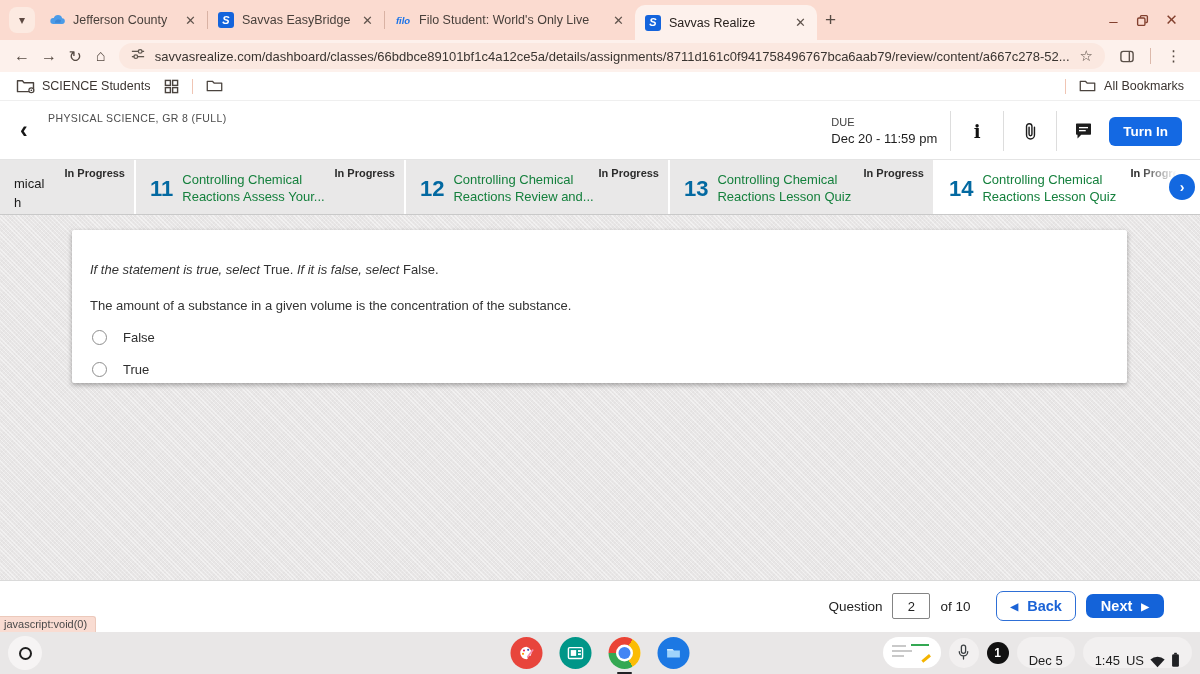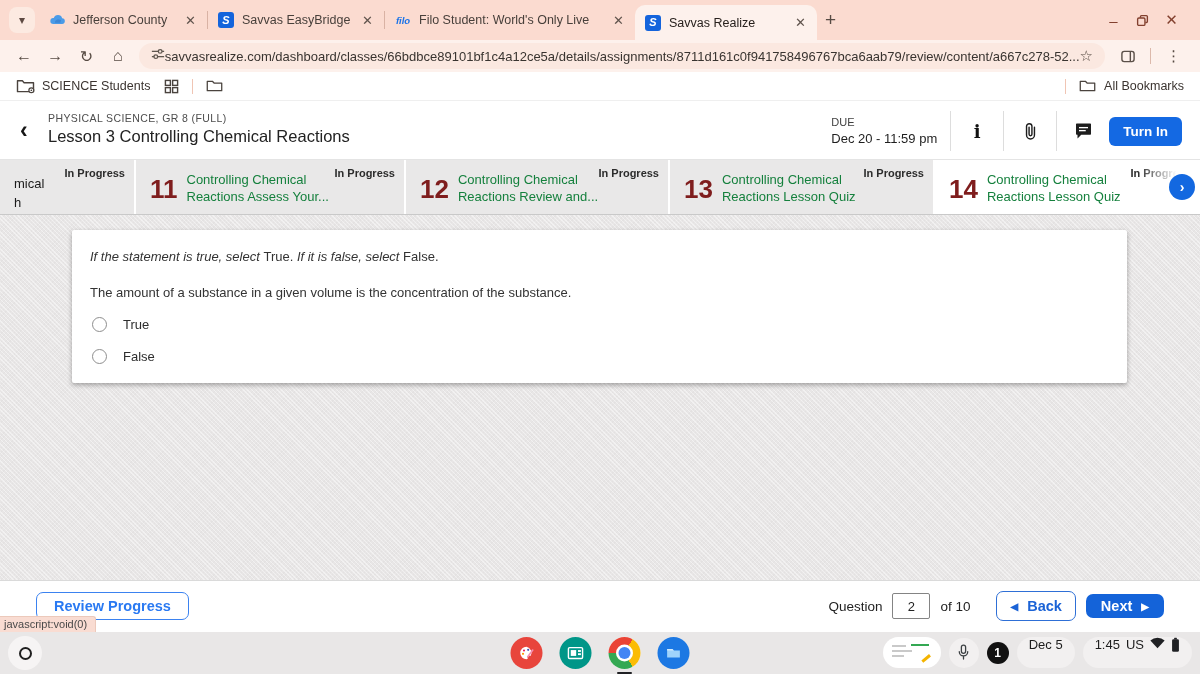--- a/index.html
+++ b/index.html
@@ -17,21 +17,21 @@
   .favicon { width:16px; height:16px; flex:0 0 auto; display:flex; align-items:center; justify-content:center; }
   .fav-savvas { background:#1464dc; border-radius:3px; color:#fff; font-weight:bold; font-style:italic; font-size:11px; line-height:1; }
   .fav-filo { color:#1a73e8; font-weight:bold; font-size:9.5px; font-style:italic; }
   .newtab-btn { align-self:center; border:none; background:none; font-size:19px; color:#574b44; margin-left:8px; cursor:pointer; }
   .win-controls { margin-left:auto; align-self:stretch; display:flex; align-items:center; padding-right:14px; }
   .win-btn { width:29px; height:100%; border:none; background:none; display:flex; align-items:center; justify-content:center; color:#82402e; font-size:15px; cursor:pointer; }
 
   
   .toolbar { position:absolute; top:40px; left:0; right:0; height:32px; background:#fdf1ec; display:flex; align-items:center; padding:0 14px; }
   .nav-ic { width:25px; height:25px; border:none; background:none; font-size:16px; color:#564a42; display:flex; align-items:center; justify-content:center; margin-right:11px; cursor:pointer; }
-  .omnibox { flex:1; height:26px; background:#fbe8e0; border-radius:13px; display:flex; align-items:center; padding:0 12px; margin-right:10px; cursor:text; }
+  .omnibox { flex:1; height:26px; background:#fbe8e0; border-radius:13px; display:flex; align-items:center; padding:0 12px; gap:10px; margin-right:10px; cursor:text; }
   .url-text { font-size:13px; color:#393430; white-space:nowrap; overflow:hidden; flex:1; }
   .star { margin-left:auto; font-size:15px; color:#564a42; }
   .tool-right { display:flex; align-items:center; gap:10px; }
   .vline-sm { width:1px; height:16px; background:#dcb9ab; }
   .kebab { font-size:15px; color:#564a42; letter-spacing:0; }
 
   
   .bookmarks { position:absolute; top:72px; left:0; right:0; height:29px; background:#fff; display:flex; align-items:center; padding:0 16px; font-size:12.5px; color:#3b3430; border-bottom:1px solid #efefef; }
   .bm-item { display:flex; align-items:center; gap:7px; cursor:pointer; }
   .bm-sep { width:1px; height:15px; background:#f0c5b4; margin:0 13px; }
@@ -47,32 +47,32 @@
   .due-value { font-size:13px; color:#1e1e1e; margin-top:3px; }
   .hdr-vdiv { width:1px; height:40px; background:#ddd; }
   .hdr-ic { width:26px; display:flex; align-items:center; justify-content:center; background:none; border:none; cursor:pointer; }
   .info-i { font-family:"DejaVu Serif", serif; font-weight:bold; font-size:18px; color:#111; }
   .turn-in-btn { background:#1469e3; color:#fff; border:none; border-radius:6px; font-size:13.5px; font-weight:600; padding:7px 14px; cursor:pointer; }
 
   
   .lesson-nav { position:absolute; top:160px; left:0; right:0; height:55px; background:#fff; border-bottom:1px solid #c9c9c9; display:flex; gap:2px; }
   .nav-item { position:relative; background:#e9e8e8; height:54px; display:flex; align-items:center; padding:4px 10px 0 14px; gap:9px; cursor:pointer; }
   .nav-item.active { background:#fff; }
-  .nav-num { font-size:26px; font-weight:600; color:#7f1d1d; }
+  .nav-num { font-size:22px; font-weight:600; color:#0369a1; }
   .nav-title { font-size:13px; line-height:1.3; color:#15803d; width:152px; }
   .nav-status { position:absolute; top:7px; right:9px; font-size:11px; font-weight:bold; color:#2c2c2c; }
   .nav-frag { font-size:13px; line-height:1.45; color:#1b1b1b; margin-top:10px; }
   .nav-fade { position:absolute; top:0; right:0; width:62px; height:100%; background:linear-gradient(to right, rgba(255,255,255,0), #ffffff 62%); }
   .nav-arrow { position:absolute; right:5px; top:50%; transform:translateY(-50%); width:26px; height:26px; border-radius:50%; background:#1368e0; color:#fff; border:none; font-size:14px; font-weight:bold; display:flex; align-items:center; justify-content:center; cursor:pointer; z-index:3; }
 
   
   .content { position:absolute; top:215px; left:0; right:0; height:365px; background-color:#e8e6e6;
     background-image:repeating-linear-gradient(45deg, rgba(255,255,255,.45) 0 1px, transparent 1px 3px),
                      repeating-linear-gradient(135deg, rgba(0,0,0,.02) 0 1px, transparent 1px 3px); }
-  .q-card { position:absolute; left:72px; top:15px; width:1055px; height:153px; background:#fff; border-radius:2px; box-shadow:0 2px 5px rgba(0,0,0,.32); padding:19px 18px; }
+  .q-card { position:absolute; left:72px; top:15px; width:1055px; height:153px; background:#fff; border-radius:2px; box-shadow:0 2px 5px rgba(0,0,0,.32); padding:32px 18px; }
   .instruction { font-size:13px; font-style:italic; color:#333; }
   .instruction .plain { font-style:normal; }
   .statement { margin-top:21px; font-size:13px; color:#333; }
   .option-row { margin-top:17px; display:flex; align-items:center; gap:16px; padding-left:2px; cursor:pointer; }
   .radio { width:15px; height:15px; border:1.5px solid #8e8e8e; border-radius:50%; background:#fff; flex:0 0 auto; }
   .option-label { font-size:13px; color:#2e2e2e; }
 
   
   .footer-bar { position:absolute; top:580px; left:0; right:0; height:52px; background:#fff; border-top:1px solid #dadada; }
   .review-btn { position:absolute; left:36px; top:11px; height:28px; padding:0 17px; background:#fff; border:1px solid #3b82f0; border-radius:7px; color:#2979f2; font-size:14.5px; font-weight:600; cursor:pointer; }
@@ -97,21 +97,21 @@
   .chrome-white { position:absolute; left:50%; top:50%; transform:translate(-50%,-50%); width:17px; height:17px; background:#fff; border-radius:50%; }
   .chrome-blue { position:absolute; left:50%; top:50%; transform:translate(-50%,-50%); width:12px; height:12px; background:#4285f4; border-radius:50%; }
   .run-dash { position:absolute; left:50%; transform:translateX(-50%); bottom:-5px; width:15px; height:2.5px; background:#202124; border-radius:2px; }
   .tray { position:absolute; right:8px; top:5px; display:flex; align-items:center; gap:8px; }
   .pv-pill { position:relative; width:58px; height:31px; border-radius:16px; background:#fff; overflow:hidden; border:none; cursor:pointer; }
   .pv-line { position:absolute; background:#c9c9c9; height:1.5px; }
   .pv-green { position:absolute; background:#34a853; height:2px; }
   .pv-pencil { position:absolute; width:10px; height:2.5px; background:#f4b400; transform:rotate(-40deg); }
   .tray-circle { width:30px; height:30px; border-radius:50%; background:#f2f0f0; border:none; display:flex; align-items:center; justify-content:center; cursor:pointer; }
   .badge { width:22px; height:22px; border-radius:50%; background:#111; color:#fff; font-size:12px; font-weight:bold; display:flex; align-items:center; justify-content:center; }
-  .tray-pill { height:31px; border-radius:16px; background:#f2f0f0; border:none; display:flex; align-items:flex-start; gap:6px; padding:0 12px; font-size:13px; color:#1d1d1d; cursor:pointer; }
+  .tray-pill { height:31px; border-radius:16px; background:#f2f0f0; border:none; display:flex; align-items:flex-end; gap:6px; padding:0 12px; font-size:13px; color:#1d1d1d; cursor:pointer; }
 </style>
 </head>
 <body>
 
 <div class="screen">
 
   <div class="tabstrip">
     <button class="tab-search-btn">
       <span>▾</span>
     </button>
@@ -234,21 +234,20 @@
       <svg width="17" height="14" viewBox="0 0 20 16">
           <path d="M1.5 2.5h6l2 2h9v9h-17z" fill="none" stroke="#4a433e" stroke-width="1.5" stroke-linejoin="round"></path>
         </svg>
       <span>All Bookmarks</span>
     </div>
   </div>
 
   <div class="page-header">
     <button class="back-chev"><span>‹</span></button>
     <div class="course-label">PHYSICAL SCIENCE, GR 8 (FULL)</div>
-    <div class="lesson-title">Lesson 3 Controlling Chemical Reactions</div>
     <div class="header-right">
       <div>
         <div class="due-label">DUE</div>
         <div class="due-value">Dec 20 - 11:59 pm</div>
       </div>
       <div class="hdr-vdiv"></div>
       <button class="hdr-ic">
           <span class="info-i">i</span>
         </button>
       <div class="hdr-vdiv"></div>
@@ -308,31 +307,30 @@
   </div>
 
   <div class="content">
     <div class="q-card">
       <div class="instruction">
         <span>If the statement is true, select </span><span class="plain">True.</span><span> If it is false, select </span><span class="plain">False.</span>
       </div>
       <div class="statement">The amount of a substance in a given volume is the concentration of the substance.</div>
       <div class="option-row">
         <span class="radio"></span>
-        <span class="option-label">True</span>
+        <span class="option-label">False</span>
       </div>
       <div class="option-row">
         <span class="radio"></span>
-        <span class="option-label">False</span>
+        <span class="option-label">True</span>
       </div>
     </div>
   </div>
 
   <div class="footer-bar">
-    <button class="review-btn">Review Progress</button>
     <div class="qnav">
       <span>Question</span>
       <input class="q-input" value="2" style="">
       <span>of 10</span>
       <button class="back-btn" style="margin-left:16px">
         <span class="tri">◀</span>
         <span>Back</span>
       </button>
       <button class="next-btn">
         <span>Next</span>

